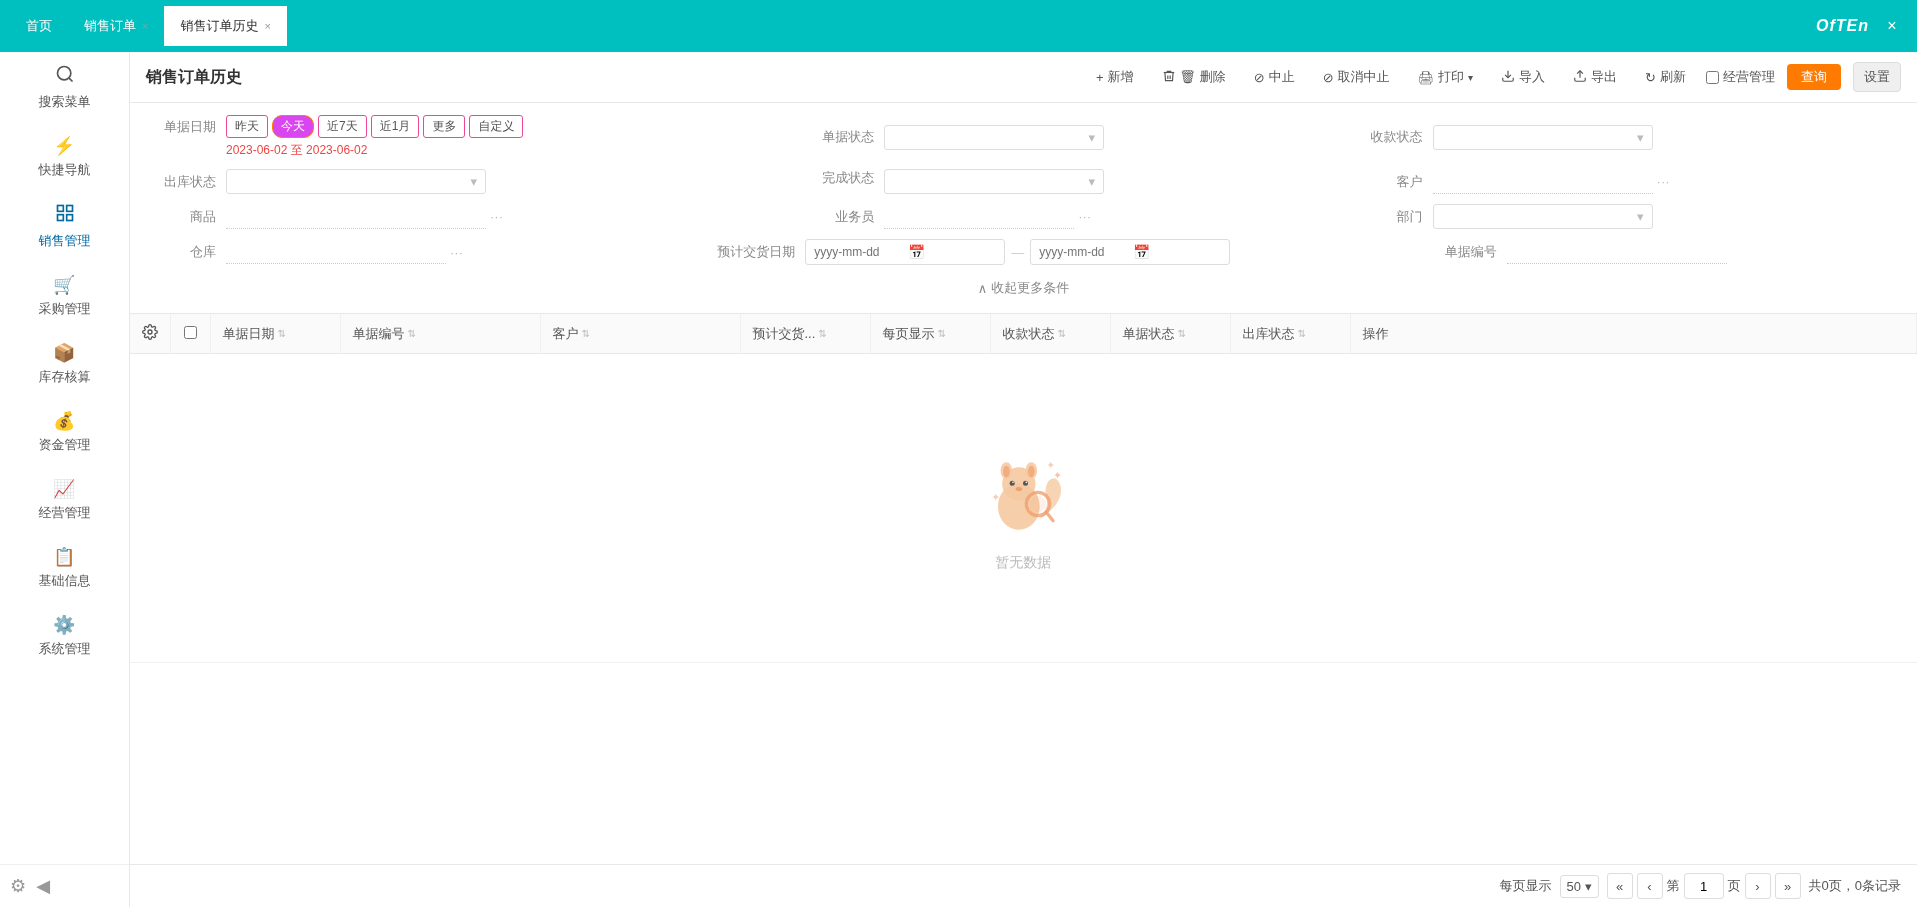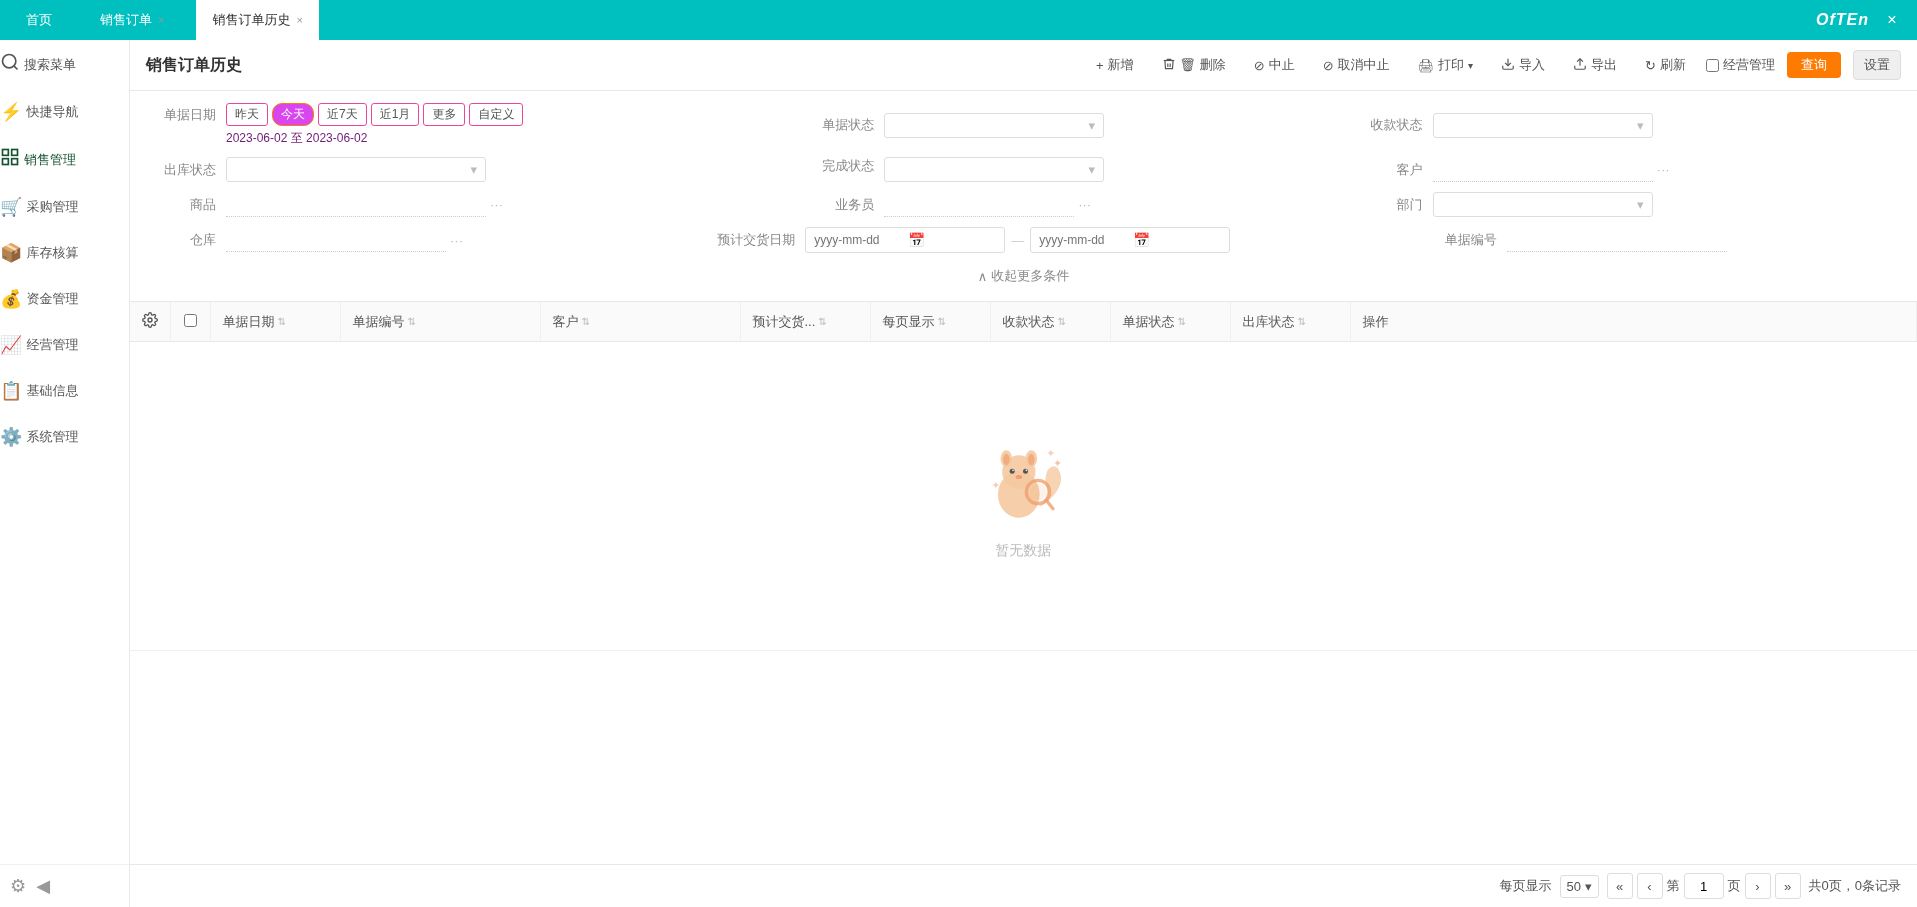--- a/index.html
+++ b/index.html
@@ -1,33 +1,33 @@
 <!DOCTYPE html>
 <html><head>
   <meta charset="utf-8">
   <style>
     * { box-sizing: border-box; margin: 0; padding: 0; font-family: "Microsoft YaHei", "PingFang SC", sans-serif; font-size: 13px; }
     body { display: flex; flex-direction: column; height: 907px; width: 1917px; overflow: hidden; background: #f5f5f5; }
 
     
-    .topbar { height: 40px; background: #00bfbf; display: flex; align-items: center; padding: 0 10px; gap: 16px; flex-shrink: 0; }
+    .topbar { height: 52px; background: #00bfbf; display: flex; align-items: center; padding: 0 10px; gap: 0; flex-shrink: 0; }
     .topbar-tab { display: flex; align-items: center; height: 40px; padding: 0 16px; color: white; font-size: 13px; cursor: pointer; position: relative; gap: 6px; }
     .topbar-tab.active { background: white; color: #333; }
     .topbar-tab .close-icon { font-size: 11px; color: #999; cursor: pointer; }
     .topbar-tab.active .close-icon { color: #999; }
     .topbar-home { color: white; padding: 0 16px; font-size: 13px; cursor: pointer; }
     .topbar-right { margin-left: auto; display: flex; align-items: center; gap: 8px; color: white; font-size: 13px; }
     .topbar-close-btn { width: 30px; height: 30px; display: flex; align-items: center; justify-content: center; cursor: pointer; color: white; font-size: 16px; }
 
     
     .main-layout { display: flex; flex: 1; overflow: hidden; }
 
     
     .sidebar { width: 130px; background: white; display: flex; flex-direction: column; border-right: 1px solid #e8e8e8; flex-shrink: 0; }
-    .sidebar-item { display: flex; flex-direction: row; align-items: center; padding: 12px 0; cursor: pointer; color: #555; gap: 4px; font-size: 12px; }
+    .sidebar-item { display: flex; flex-direction: column; align-items: center; padding: 12px 0; cursor: pointer; color: #555; gap: 4px; font-size: 12px; }
     .sidebar-item .icon { font-size: 18px; }
     .sidebar-item.active { color: #00bfbf; }
     .sidebar-bottom { margin-top: auto; display: flex; padding: 10px; gap: 10px; border-top: 1px solid #f0f0f0; }
     .sidebar-bottom-icon { font-size: 18px; cursor: pointer; color: #999; }
 
     
     .content { flex: 1; display: flex; flex-direction: column; overflow: hidden; background: #f5f5f5; }
 
     
     .page-header { display: flex; align-items: center; justify-content: space-between; padding: 10px 16px; background: white; border-bottom: 1px solid #e8e8e8; flex-shrink: 0; }
@@ -39,21 +39,21 @@
     .display-detail { display: flex; align-items: center; gap: 4px; color: #555; font-size: 13px; cursor: pointer; }
     .display-detail input[type=checkbox] { cursor: pointer; }
 
     
     .filter-area { background: white; padding: 12px 16px; border-bottom: 1px solid #e8e8e8; flex-shrink: 0; }
     .filter-row { display: flex; align-items: center; margin-bottom: 10px; gap: 0; }
     .filter-label { width: 80px; color: #888; text-align: right; padding-right: 10px; flex-shrink: 0; font-size: 13px; }
     .date-range-btns { display: flex; align-items: center; gap: 4px; }
     .date-btn { padding: 2px 8px; border: 1px solid #ec4899; border-radius: 3px; cursor: pointer; color: #555; font-size: 12px; }
     .date-btn.active { background: #d946ef; color: white; border-color: #ff7a00; border-radius: 10px; }
-    .date-text { color: #701a75; font-size: 12px; margin-top: 2px; }
+    .date-text { color: #ef4444; font-size: 12px; margin-top: 2px; }
     .filter-select { display: flex; align-items: center; border: 1px solid #ddd; border-radius: 3px; padding: 4px 8px; min-width: 200px; gap: 4px; background: white; cursor: pointer; color: #ccc; font-size: 13px; }
     .filter-select .arrow { margin-left: auto; color: #bbb; }
     .filter-input-dotted { border: none; border-bottom: 1px dotted #ccc; padding: 4px 0; min-width: 200px; color: #ccc; outline: none; background: transparent; }
     .filter-col { flex: 1; display: flex; align-items: center; }
     .date-input-group { display: flex; align-items: center; gap: 4px; border: 1px solid #ddd; border-radius: 3px; padding: 4px 8px; min-width: 200px; color: #ccc; background: white; }
     .date-input-group input { border: none; outline: none; color: #ccc; font-size: 12px; background: transparent; width: 90px; }
     .date-sep { color: #ccc; }
     .cal-icon { color: #bbb; cursor: pointer; font-size: 14px; }
     .collapse-bar { display: flex; justify-content: center; align-items: center; padding: 4px 0; cursor: pointer; color: #888; font-size: 12px; gap: 4px; margin-top: 2px; }
 
@@ -109,21 +109,21 @@
             <circle cx="11" cy="11" r="8"></circle>
             <line x1="21" y1="21" x2="16.65" y2="16.65"></line>
           </svg>
       </span>
       <span>搜索菜单</span>
     </div>
     <div class="sidebar-item">
       <span class="icon">⚡</span>
       <span>快捷导航</span>
     </div>
-    <div class="sidebar-item active" style="color:#14532d;">
+    <div class="sidebar-item active" style="color:#0369a1;">
       <span class="icon">
         <svg width="20" height="20" viewBox="0 0 24 24" fill="none" stroke="currentColor" stroke-width="2">
             <rect x="3" y="3" width="7" height="7"></rect>
             <rect x="14" y="3" width="7" height="7"></rect>
             <rect x="14" y="14" width="7" height="7"></rect>
             <rect x="3" y="14" width="7" height="7"></rect>
           </svg>
       </span>
       <span>销售管理</span>
     </div>

